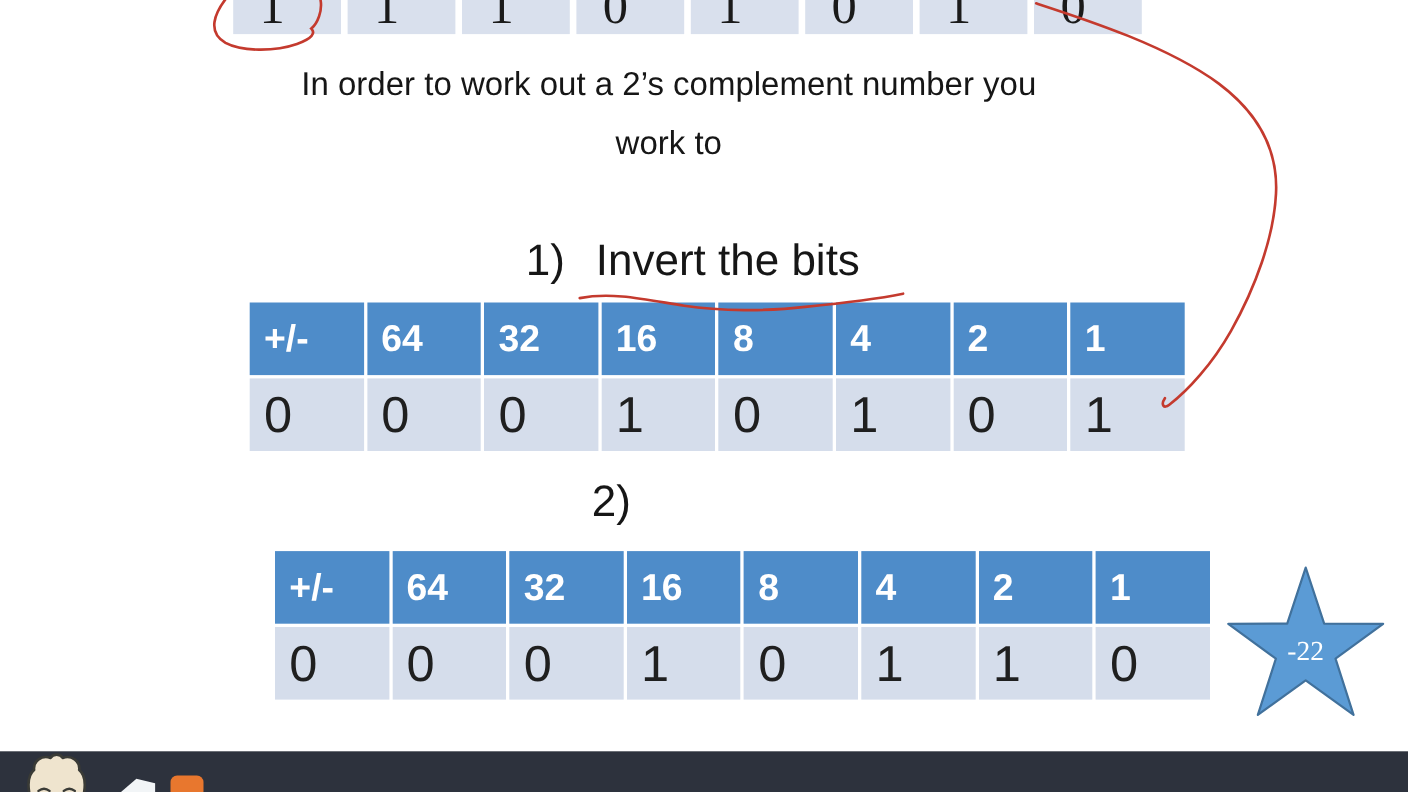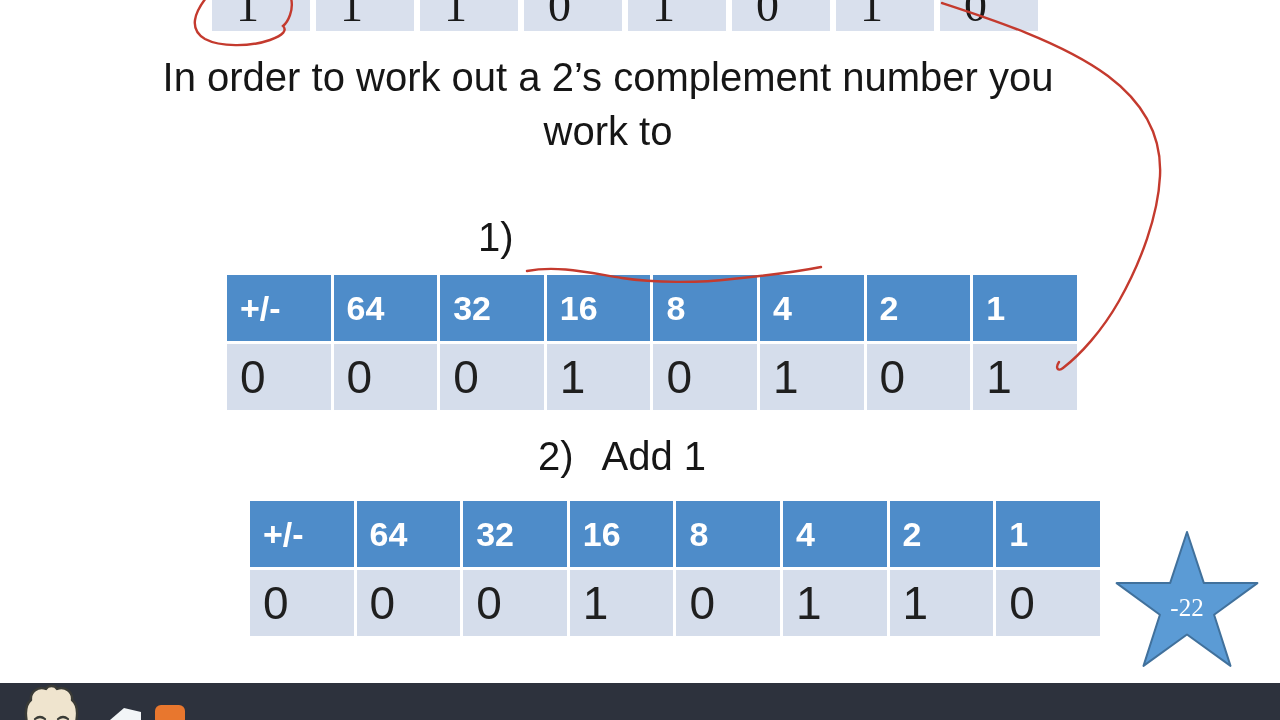--- a/index.html
+++ b/index.html
@@ -22,21 +22,21 @@
   .top-cell span {
     position: absolute; top: -17px; left: 24px;
     font-family: "Liberation Serif", serif;
     font-size: 46px; color: #1a1a1a; line-height: 1;
   }
 
   
   .title {
     position: absolute; left: 0; top: 50px; width: 1216px;
     text-align: center;
-    font-size: 40px; line-height: 54px; color: #161616;
+    font-size: 30px; line-height: 54px; color: #161616;
   }
 
   
   .step { position: absolute; display: flex; gap: 28px; font-size: 40px; color: #161616; }
   .step1 { left: 478px; top: 215px; }
   .step2 { left: 538px; top: 434px; }
 
   
   .bin-table {
     position: absolute;
@@ -58,21 +58,21 @@
   }
   .dcell {
     background: #d5ddeb;
     color: #1f1f1f;
     font-size: 46px;
     display: flex; align-items: center;
     padding-left: 13px;
   }
 
   
-  .star-wrap { position: absolute; left: 1110px; top: 529px; width: 154px; height: 154px; }
+  .star-wrap { position: absolute; left: 1110px; top: 513px; width: 154px; height: 154px; }
 
   
   .ink { position: absolute; left: 0; top: 0; width: 1280px; height: 720px; pointer-events: none; z-index: 10; }
 
   
   .bottom-bar {
     position: absolute; left: 0; top: 683px;
     width: 1280px; height: 37px;
     background: #2d323d;
   }
@@ -108,20 +108,21 @@
     </div>
 </div>
 
 <div class="title">
   <div>In order to work out a 2’s complement number you</div>
   <div>work to</div>
 </div>
 
 <div class="step step1">
   <span>1)</span>
+  <span>Invert the bits</span>
 </div>
 
 <div class="bin-table t1">
   <div class="hcell">+/-</div>
   <div class="hcell">64</div>
   <div class="hcell">32</div>
   <div class="hcell">16</div>
   <div class="hcell">8</div>
   <div class="hcell">4</div>
   <div class="hcell">2</div>
@@ -131,21 +132,20 @@
   <div class="dcell">0</div>
   <div class="dcell">1</div>
   <div class="dcell">0</div>
   <div class="dcell">1</div>
   <div class="dcell">0</div>
   <div class="dcell">1</div>
 </div>
 
 <div class="step step2">
   <span>2)</span>
-  <span>Add 1</span>
 </div>
 
 <div class="bin-table t2">
   <div class="hcell">+/-</div>
   <div class="hcell">64</div>
   <div class="hcell">32</div>
   <div class="hcell">16</div>
   <div class="hcell">8</div>
   <div class="hcell">4</div>
   <div class="hcell">2</div>

